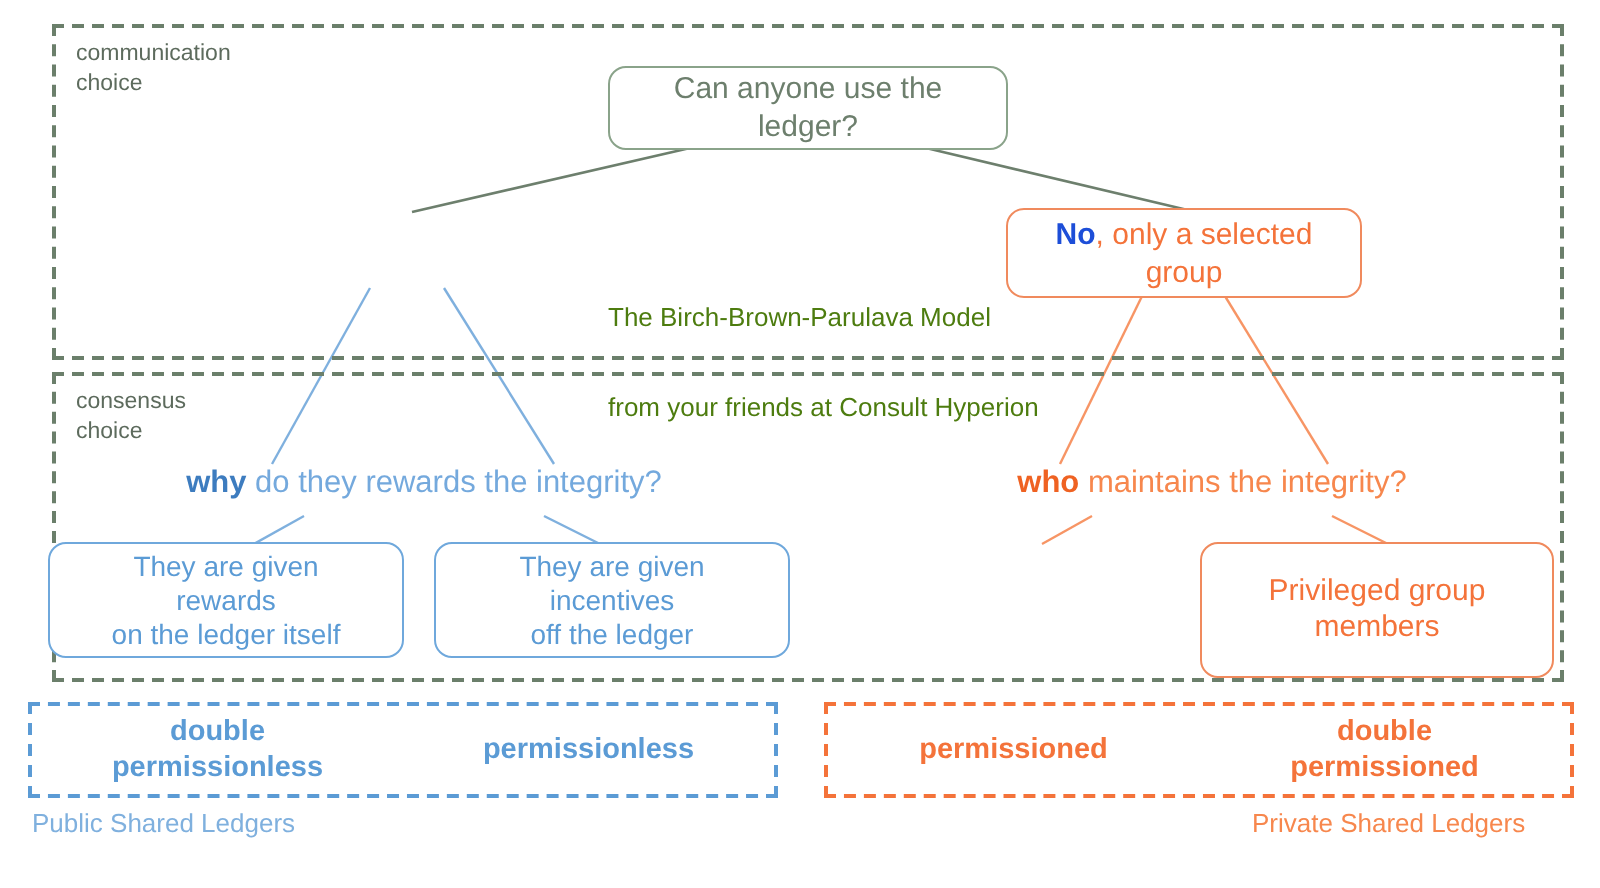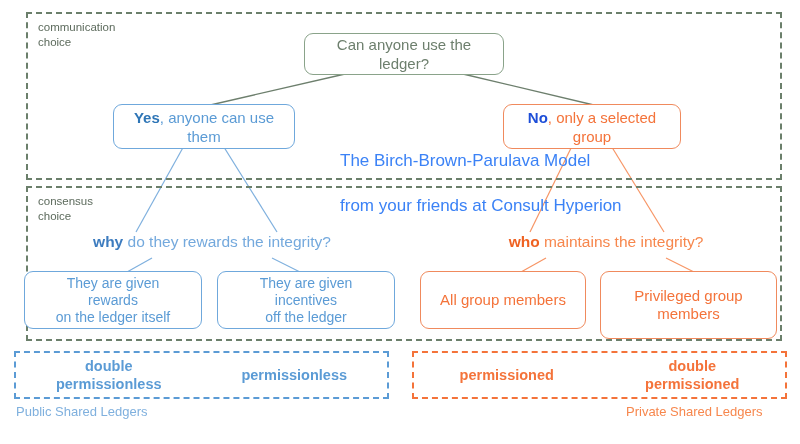--- a/index.html
+++ b/index.html
@@ -80,24 +80,23 @@
   }
   .question.blue { color: #74a9dd; }
   .question.orange { color: #f7874d; }
   .question b { font-weight: bold; text-align: right; }
   .question.blue b { color: #3d7cbf; }
   .question.orange b { color: #ef6222; }
 
   
   .annotation {
     position: absolute;
-    font-size: 17px;
-    color: #3b82f6;
+    font-size: 13px;
+    color: #4d7c0f;
     white-space: nowrap;
-    margin-left: 36px;
   }
 
   
   .result-strip {
     position: absolute;
     box-sizing: border-box;
     border: 2px dashed #5b9bd5;
     display: flex;
     align-items: center;
   }
@@ -152,23 +151,20 @@
 choice</div>
 
   <div class="section" style="left:26px; top:186px; width:756px; height:155px;"></div>
   <div class="section-label" style="left:38px; top:194px;">consensus
 choice</div>
 
   <div class="node" style="left:304px; top:33px; width:200px; height:42px;">
     <span>Can anyone use the ledger?</span>
   </div>
 
-  <div class="node blue" style="left:113px; top:104px; width:182px; height:45px;">
-    <span><b>Yes</b><span>, anyone can use them</span></span>
-  </div>
 
   <div class="node orange" style="left:503px; top:104px; width:178px; height:45px;">
     <span><b>No</b><span>, only a selected group</span></span>
   </div>
 
   <div class="annotation" style="left:304px; top:151px;">The Birch-Brown-Parulava Model</div>
   <div class="annotation" style="left:304px; top:196px;">from your friends at Consult Hyperion</div>
 
   <div class="question blue" style="left:62px; top:233px; width:300px;">
     <b>why</b><span> do they rewards the integrity?</span>
@@ -180,23 +176,20 @@
   <div class="node blue" style="left:24px; top:271px; width:178px; height:58px; white-space:pre-line; font-size:14px; line-height:17px;">
     <span>They are given
 rewards
 on the ledger itself</span>
   </div>
   <div class="node blue" style="left:217px; top:271px; width:178px; height:58px; white-space:pre-line; font-size:14px; line-height:17px;">
     <span>They are given
 incentives
 off the ledger</span>
   </div>
-  <div class="node orange" style="left:420px; top:271px; width:166px; height:58px; white-space:pre-line; font-size:15px; line-height:18px;">
-    <span>All group members</span>
-  </div>
   <div class="node orange" style="left:600px; top:271px; width:177px; height:68px; white-space:pre-line; font-size:15px; line-height:18px;">
     <span>Privileged group
 members</span>
   </div>
 
   <div class="result-strip" style="left:14px; top:351px; width:375px; height:48px;">
     <div class="result-cell">double
 permissionless</div>
     <div class="result-cell">permissionless</div>
   </div>

